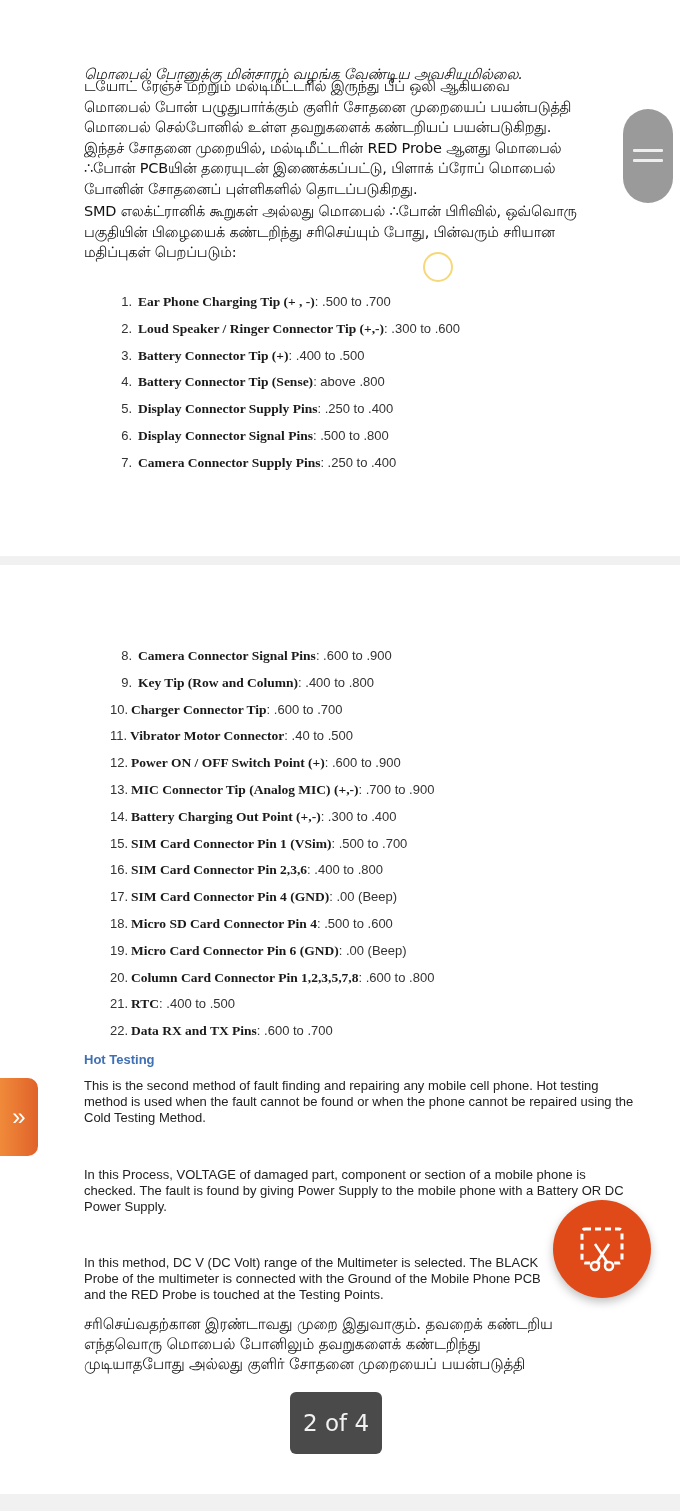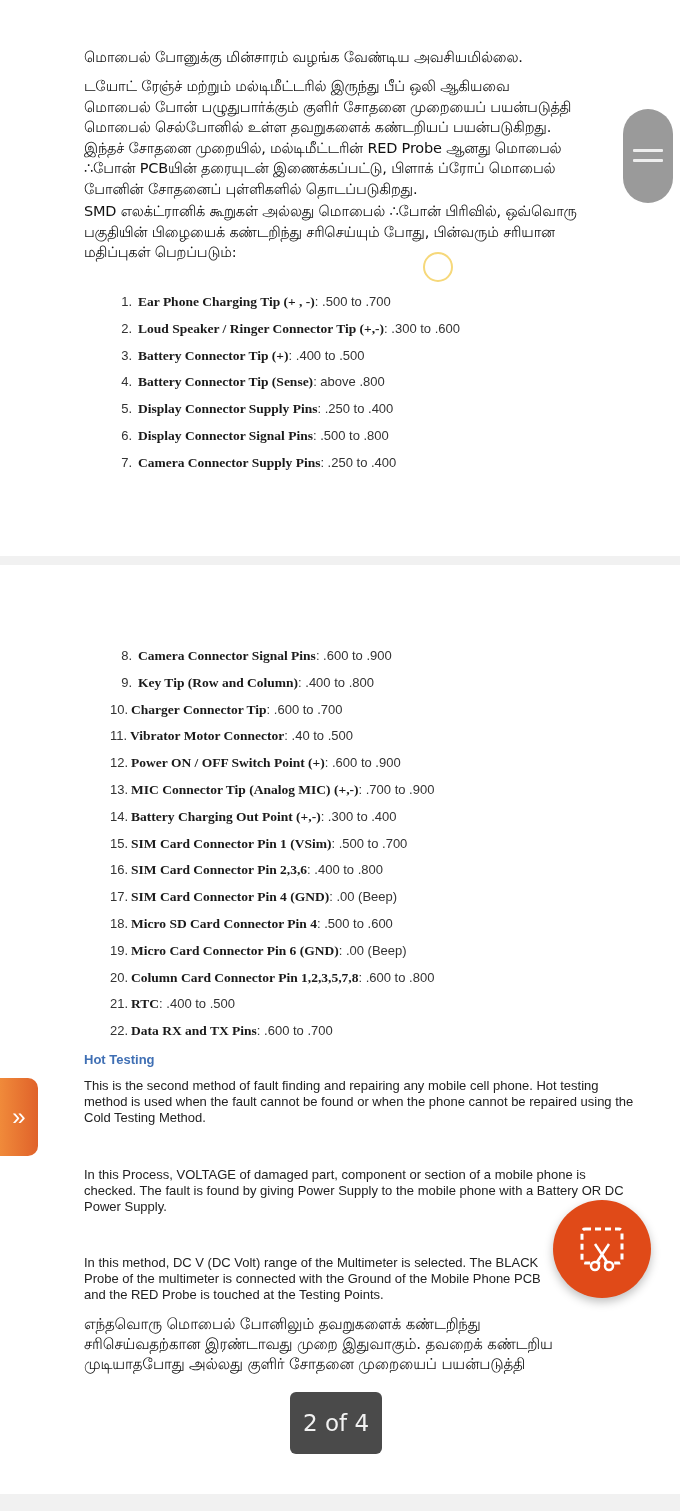--- a/index.html
+++ b/index.html
@@ -56,21 +56,21 @@
     <svg class="sb-icon" width="12" height="22" viewBox="0 0 12 22">
         <rect x="4" y="0" width="4" height="2" fill="#555"></rect>
         <rect x="0" y="2" width="12" height="20" rx="1" fill="#555"></rect>
         <rect x="2" y="4" width="8" height="4" fill="#fff"></rect>
       </svg>
   </div>
 </div>
 
 <div class="page page1"></div>
 
-<div class="tamil" style="top:47px;">
+<div class="tamil" style="top:64px;font-style:italic;">
   <div>மொபைல் போனுக்கு மின்சாரம் வழங்க வேண்டிய அவசியமில்லை.</div>
 </div>
 
 <div class="tamil" style="top:76px;">
   <div>டயோட் ரேஞ்ச் மற்றும் மல்டிமீட்டரில் இருந்து பீப் ஒலி ஆகியவை</div>
   <div>மொபைல் போன் பழுதுபார்க்கும் குளிர் சோதனை முறையைப் பயன்படுத்தி</div>
   <div>மொபைல் செல்போனில் உள்ள தவறுகளைக் கண்டறியப் பயன்படுகிறது.</div>
   <div>இந்தச் சோதனை முறையில், மல்டிமீட்டரின் RED Probe ஆனது மொபைல்</div>
   <div>∴போன் PCBயின் தரையுடன் இணைக்கப்பட்டு, பிளாக் ப்ரோப் மொபைல்</div>
   <div>போனின் சோதனைப் புள்ளிகளில் தொடப்படுகிறது.</div>
@@ -116,22 +116,22 @@
   <li><span class="num wide">22.</span><span class="bold">Data RX and TX Pins</span><span class="val">: .600 to .700</span></li>
 </ol>
 
 <div class="heading">Hot Testing</div>
 
 <div class="para" style="top:1078px;">This is the second method of fault finding and repairing any mobile cell phone. Hot testing method is used when the fault cannot be found or when the phone cannot be repaired using the Cold Testing Method.</div>
 <div class="para" style="top:1167px;">In this Process, VOLTAGE of damaged part, component or section of a mobile phone is checked. The fault is found by giving Power Supply to the mobile phone with a Battery OR DC Power Supply.</div>
 <div class="para" style="top:1255px; width:476px;">In this method, DC V (DC Volt) range of the Multimeter is selected. The BLACK Probe of the multimeter is connected with the Ground of the Mobile Phone PCB and the RED Probe is touched at the Testing Points.</div>
 
 <div class="tamil" style="top:1314px; font-size:15px; line-height:20px;">
+  <div>சரிசெய்வதற்கான இரண்டாவது முறை இதுவாகும்.  தவறைக் கண்டறிய</div>
   <div>எந்தவொரு மொபைல் போனிலும் தவறுகளைக் கண்டறிந்து</div>
-  <div>சரிசெய்வதற்கான இரண்டாவது முறை இதுவாகும்.  தவறைக் கண்டறிய</div>
   <div>முடியாதபோது அல்லது குளிர் சோதனை முறையைப் பயன்படுத்தி</div>
 </div>
 
 <div class="page-gap2"></div>
 
 <div class="handle">
   <span style="top:40px;"></span>
   <span style="top:50px;"></span>
 </div>
 

